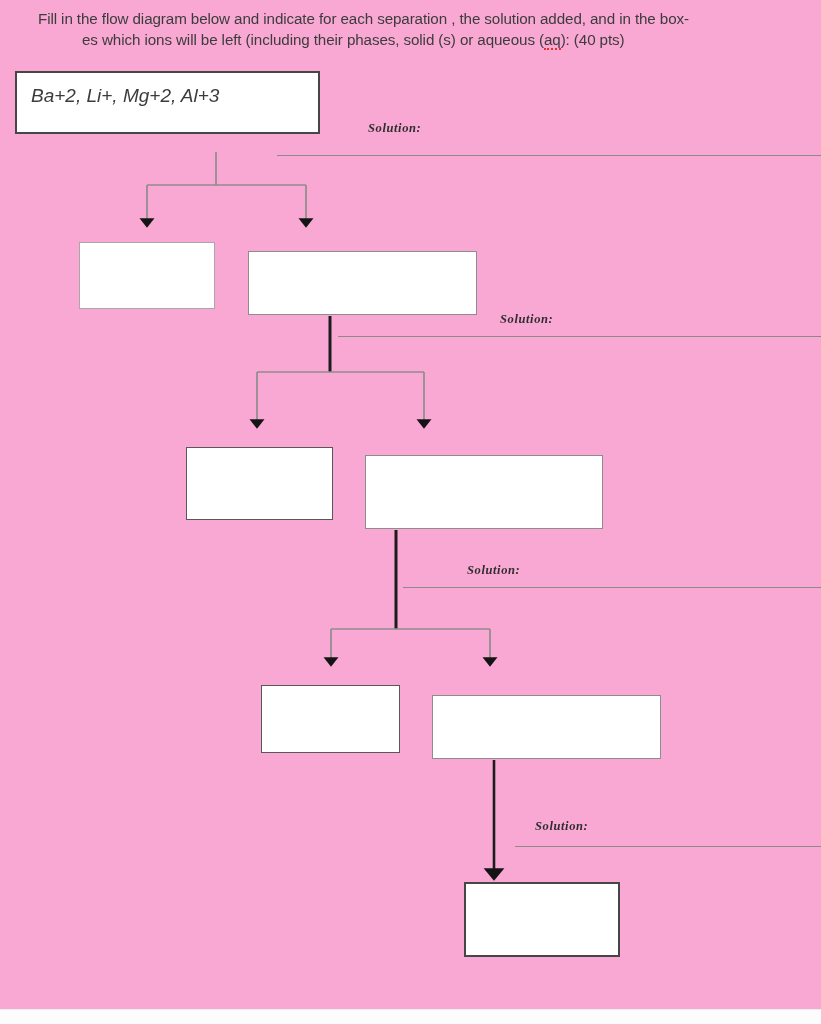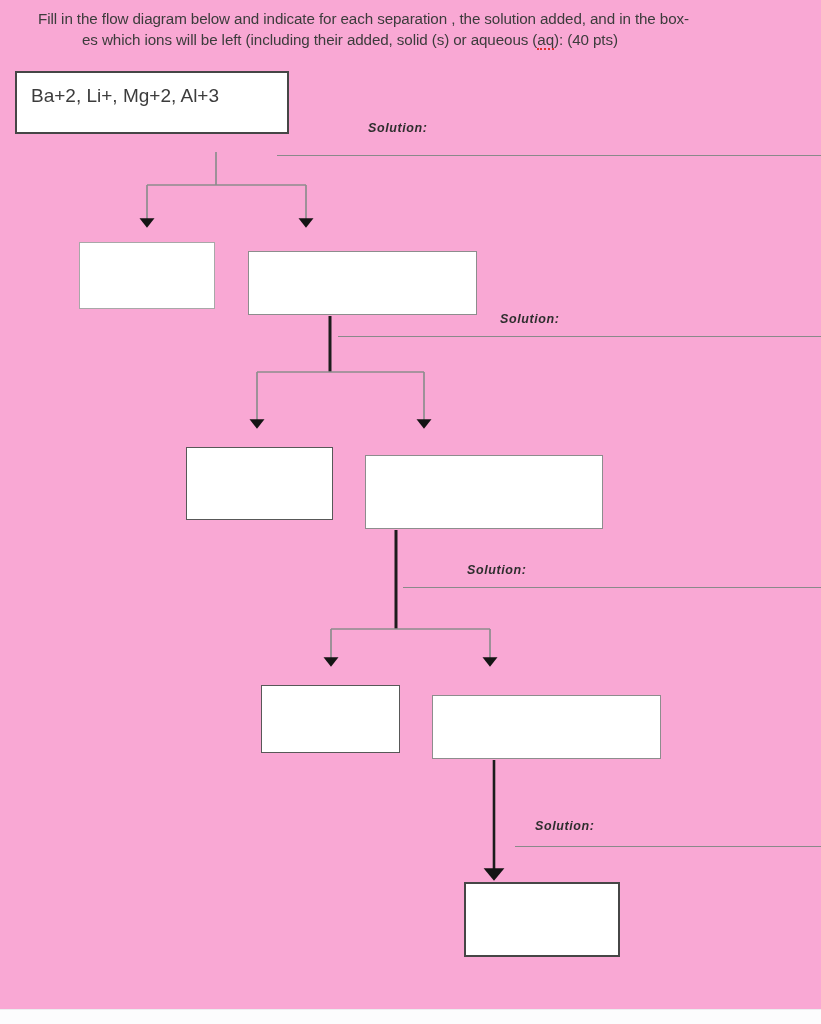--- a/index.html
+++ b/index.html
@@ -55,21 +55,21 @@
     font-size: 19px;
     color: #3c3c3c;
     font-family: "Liberation Sans", sans-serif;
     padding: 12px 0 0 14px;
     white-space: nowrap;
   }
 
   
   .sol-label {
     position: absolute;
-    font-family: Liberation Sans, sans-serif;
+    font-family: Liberation Serif, serif;
     font-weight: bold;
     font-style: italic;
     font-size: 12.5px;
     color: #2e2e2e;
     letter-spacing: 0.6px;
     white-space: nowrap;
   }
   .sol-rule {
     position: absolute;
     height: 0;
@@ -103,21 +103,21 @@
     background: #fcfcfd;
   }
 </style>
 </head>
 <body>
 
 <div id="page">
 
   <div class="prompt">
     <span class="line1">Fill in the flow diagram below and indicate for each separation , the solution added, and in the box-</span>
-    <span class="line2"><span>es which ions will be left (including their added, solid (s) or aqueous (</span><span class="sp-err">aq</span><span>): (40 pts)</span></span>
+    <span class="line2"><span>es which ions will be left (including their phases, solid (s) or aqueous (</span><span class="sp-err">aq</span><span>): (40 pts)</span></span>
   </div>
 
   <svg id="wires" viewBox="0 0 821 1024" xmlns="http://www.w3.org/2000/svg">
     <defs>
       <marker id="ah-light" markerWidth="11" markerHeight="11" refX="2.2" refY="5" orient="auto" markerUnits="strokeWidth">
         <path d="M0,0.6 L5.6,5 L0,9.4 z" fill="#141414"></path>
       </marker>
       <marker id="ah-dark" markerWidth="9" markerHeight="9" refX="2.2" refY="4.5" orient="auto" markerUnits="strokeWidth">
         <path d="M0,0.5 L4.8,4.5 L0,8.5 z" fill="#141414"></path>
       </marker>
@@ -144,21 +144,21 @@
       <g stroke="#8d8d8d" stroke-width="1.7">
         <path d="M331,629 L490,629"></path>
         <path d="M331,629 L331,661" marker-end="url(#ah-light)"></path>
         <path d="M490,629 L490,661" marker-end="url(#ah-light)"></path>
       </g>
     </g>
 
     <path d="M494,760 L494,874" stroke="#1c1c1c" stroke-width="2.6" fill="none" marker-end="url(#ah-dark)"></path>
   </svg>
 
-  <div class="box box-darker" style="left:15px; top:71px; width:274px; height:63px;">
+  <div class="box box-darker" style="left:15px; top:71px; width:305px; height:63px;font-style:italic;">
     <span class="box-label">Ba+2, Li+, Mg+2, Al+3</span>
   </div>
 
   <div class="sol-label" style="left:368px; top:121px;">Solution:</div>
   <div class="sol-rule" style="left:277px; top:155px; width:544px;"></div>
 
   <div class="box box-light" style="left:79px; top:242px; width:136px; height:67px;"></div>
   <div class="box box-mid" style="left:248px; top:251px; width:229px; height:64px;"></div>
 
   <div class="sol-label" style="left:500px; top:312px;">Solution:</div>

